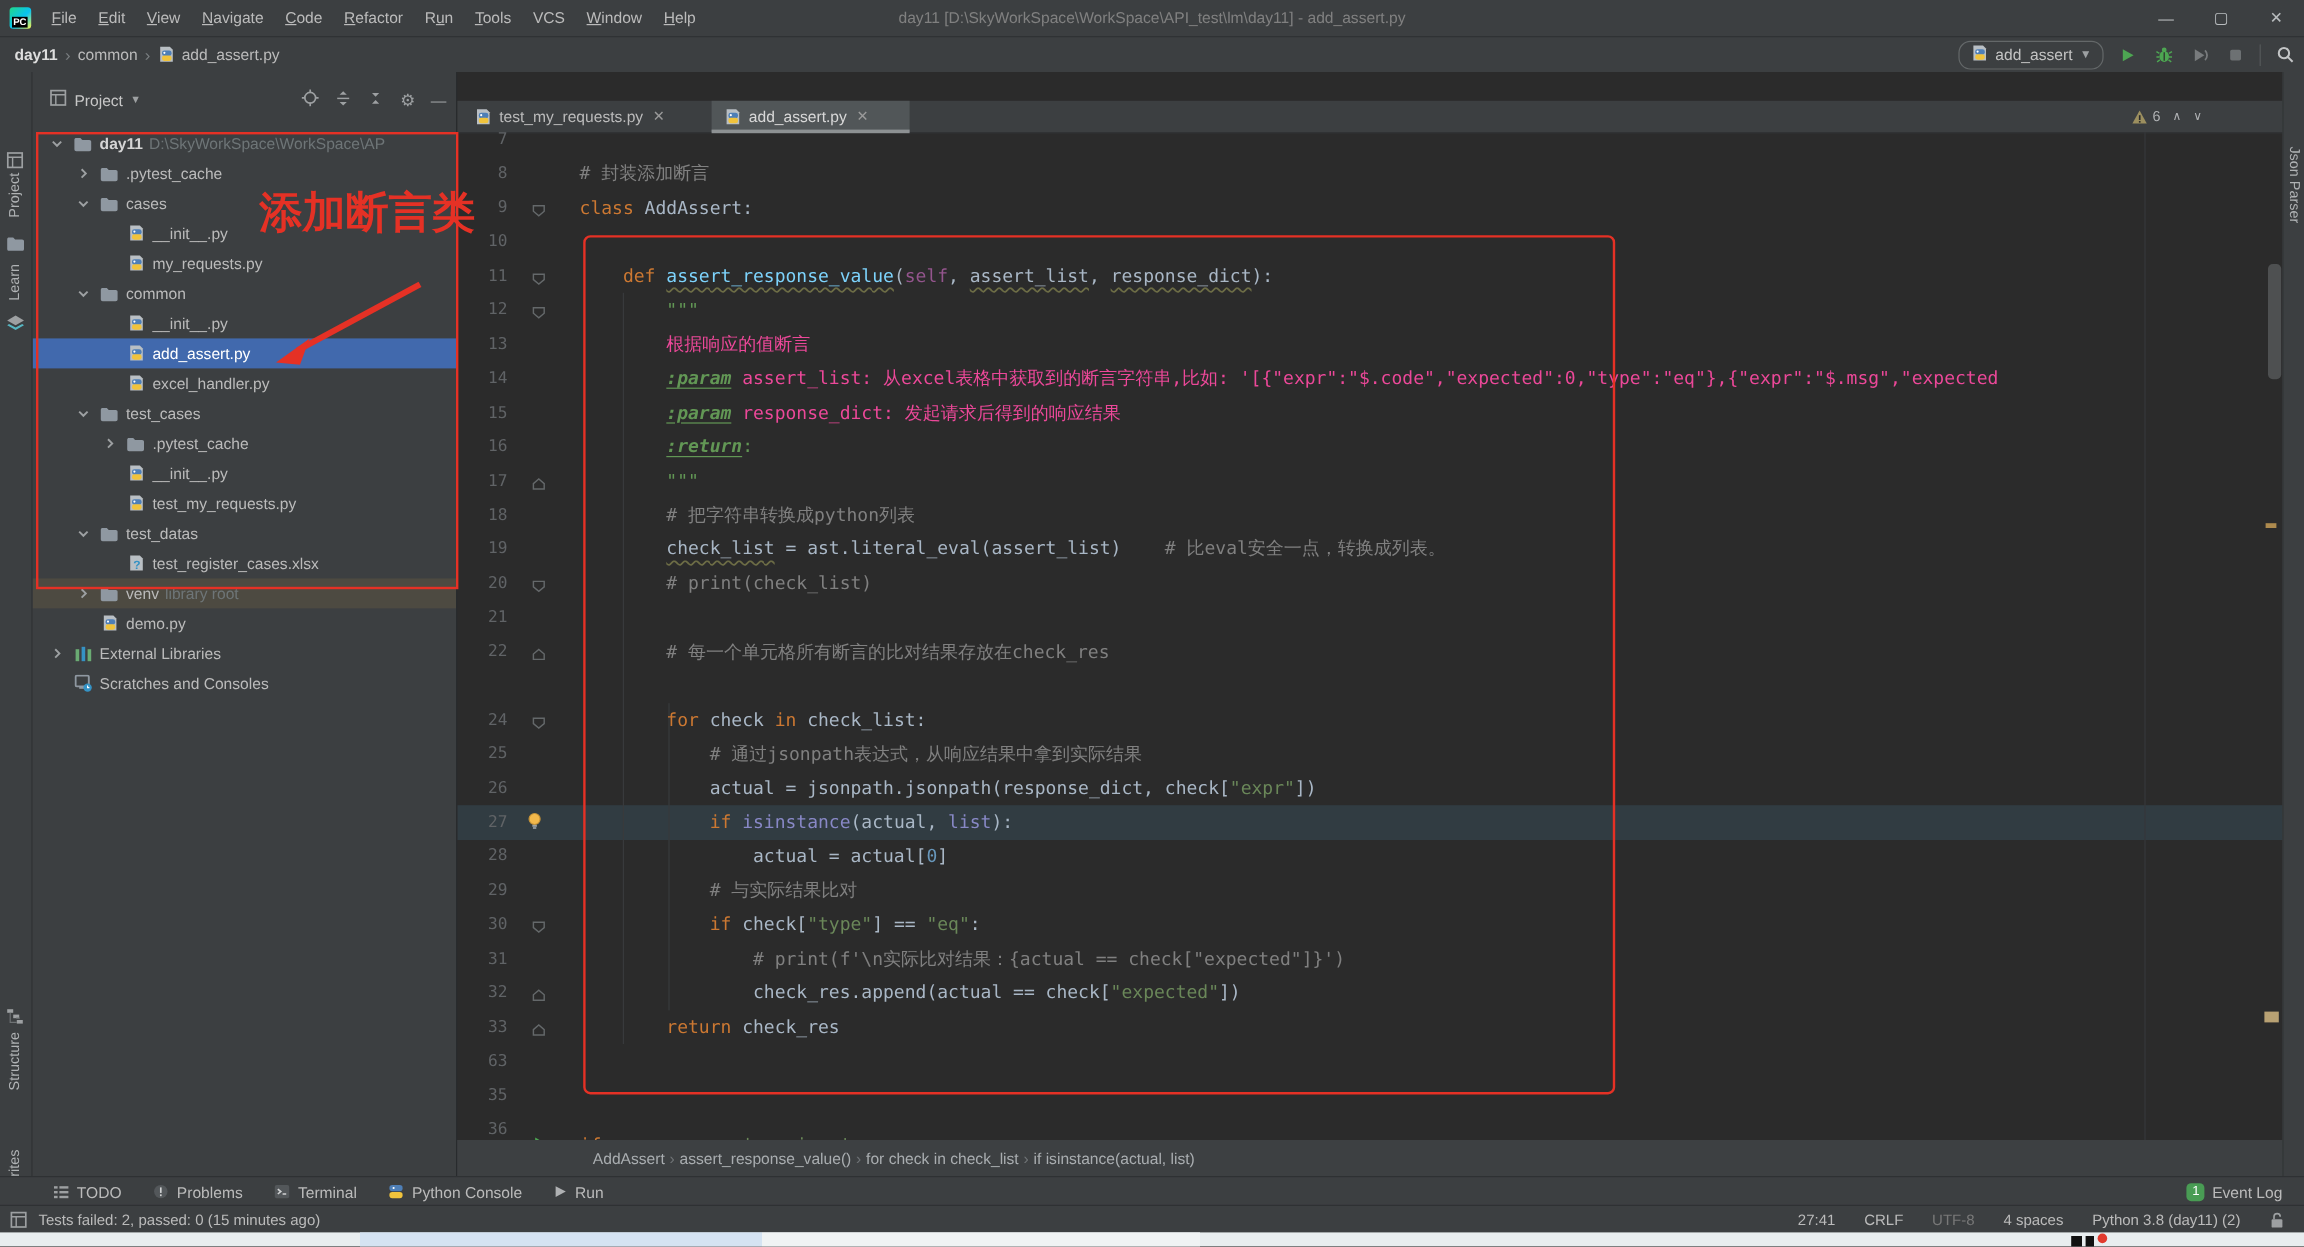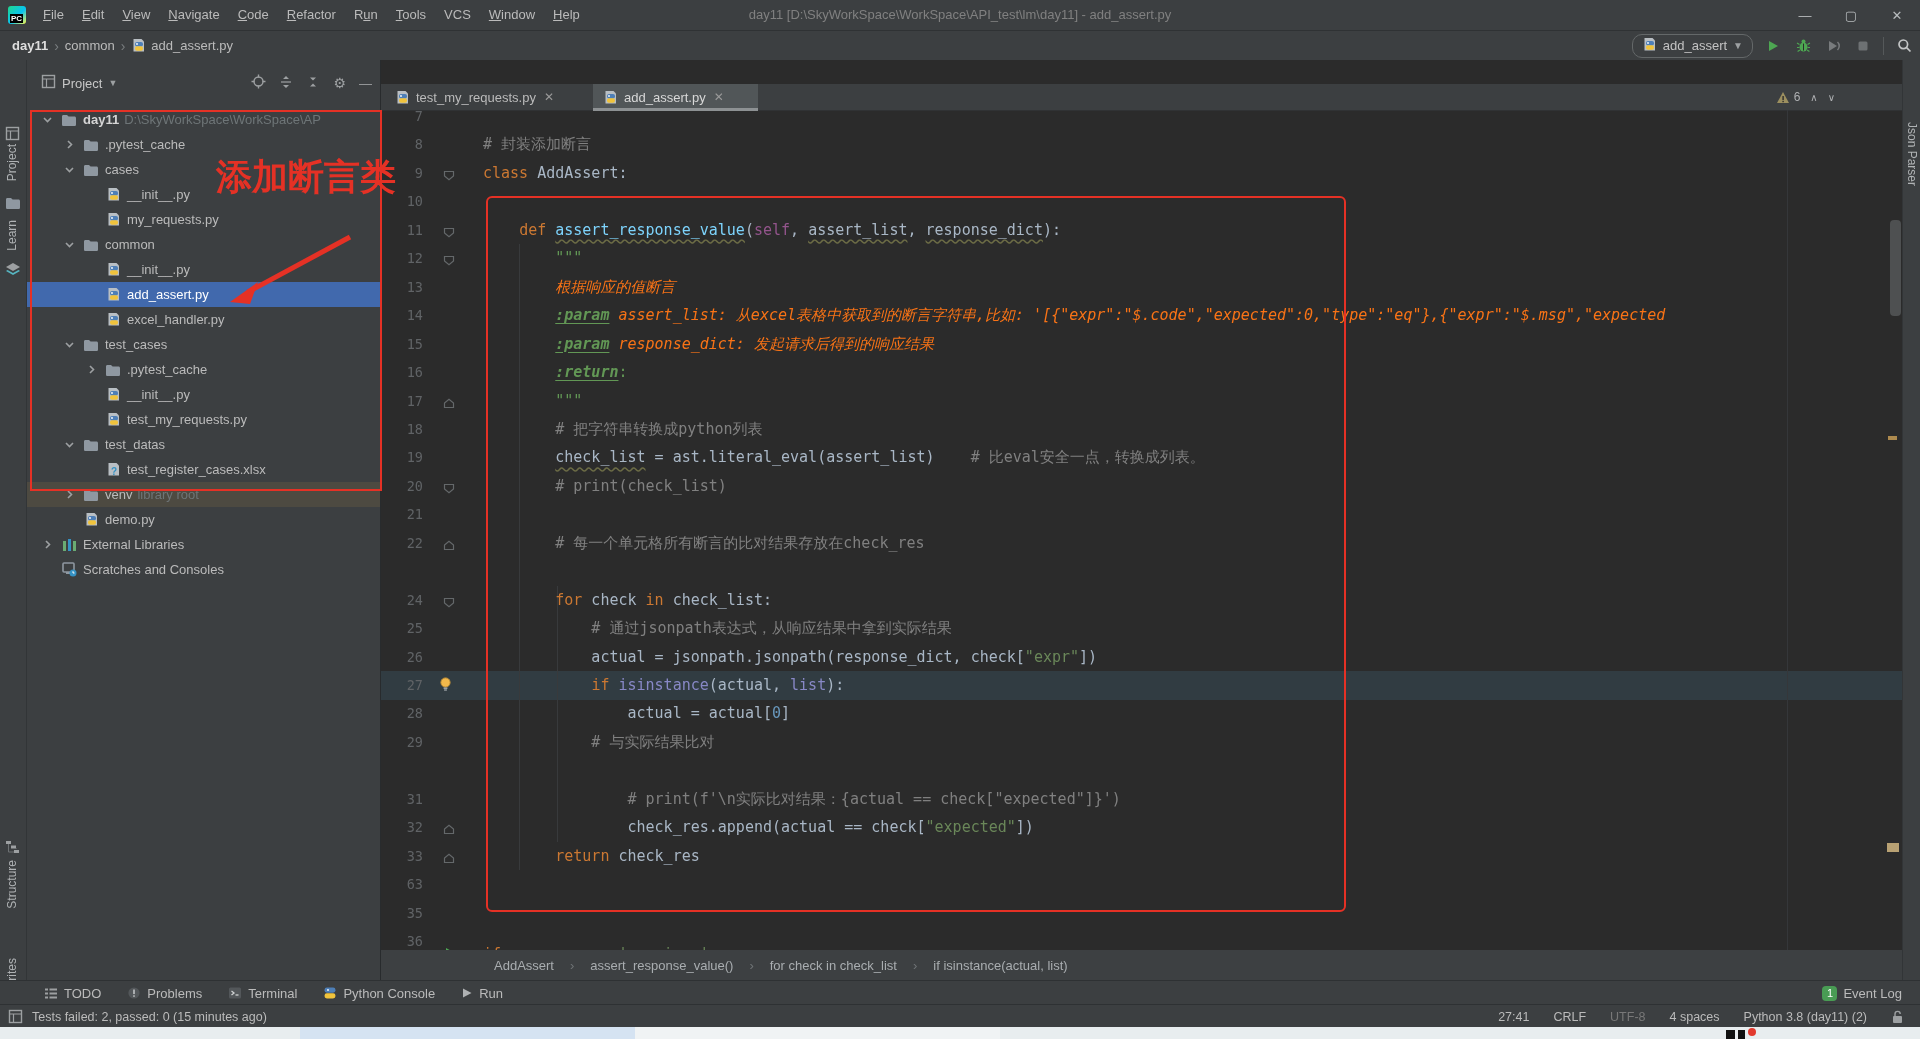--- a/index.html
+++ b/index.html
@@ -63,31 +63,31 @@
             font-family:"DejaVu Sans Mono","Liberation Mono",monospace;font-size:15px;}
   .cline{position:absolute;left:0;right:0;height:29px;}
   .cline .ln{position:absolute;left:0;top:0;width:42px;text-align:right;color:#606366;font-size:13.5px;line-height:29px;}
   .cline .fold{position:absolute;left:62px;top:8px;}
   .cline .ct{position:absolute;left:102px;top:0;line-height:29px;white-space:pre;}
   .curline{position:absolute;left:0;right:0;height:29px;background:#313c42;}
   .guide{position:absolute;width:1px;background:#383a3c;}
   .wrapguide{position:absolute;width:1px;background:#35373a;top:50px;bottom:0;}
   .tok-p{color:#a9b7c6}.tok-k{color:#cc7832}.tok-fn,.tok-fnw{color:#7dd3fc}
   .tok-sf{color:#94558d}.tok-s{color:#6a8759}.tok-d{color:#629755}
-  .tok-di{color:#f97316;font-style:italic}
+  .tok-di{color:#ec4899;}
   .tok-dt{color:#629755;font-weight:bold;font-style:italic;text-decoration:underline;text-underline-offset:3px;}
   .tok-c{color:#808080}.tok-n2{color:#6897bb}.tok-b{color:#8888c6}
   .tok-pw,.tok-fnw{text-decoration-line:underline;text-decoration-style:wavy;text-decoration-color:#6c6c45;text-underline-offset:4px;}
   .tok-pw{color:#a9b7c6;}
   .warnbox{position:absolute;top:30px;right:68px;display:flex;align-items:center;gap:10px;color:#afb1b3;font-size:12px;}
   .sb-thumb{position:absolute;right:2px;width:11px;background:rgba(170,175,180,.28);border-radius:4px;}
   .sb-mark{position:absolute;}
 
   
-  .bcrumbs{position:absolute;left:381px;right:0;top:950px;height:30px;background:#3d4042;display:flex;align-items:center;gap:16px;padding-left:113px;box-sizing:border-box;z-index:2;}
+  .bcrumbs{position:absolute;left:381px;right:0;top:950px;height:30px;background:#3d4042;display:flex;align-items:center;gap:4px;padding-left:113px;box-sizing:border-box;z-index:2;}
   .bcrumbs .bc{color:#a9adb0;}
   .bcrumbs .bsep{color:#6f7376;font-size:13px;}
   .twbar{position:absolute;left:0;right:0;top:980px;height:24px;background:#3c3f41;border-top:1px solid #2e3133;display:flex;align-items:center;z-index:4;}
   .twbtn{display:flex;align-items:center;gap:6px;margin-left:26px;color:#bbbbbb;}
   .twbtn:first-child{margin-left:44px;}
   .eventlog{position:absolute;right:18px;display:flex;align-items:center;gap:6px;color:#bbbbbb;}
   .badge1{width:15px;height:15px;border-radius:4px;background:#499c54;color:#fff;font-size:11px;display:flex;align-items:center;justify-content:center;}
   .statusbar{position:absolute;left:0;right:0;top:1004px;height:23px;background:#3c3f41;border-top:1px solid #2e3133;display:flex;align-items:center;z-index:4;font-size:12.5px;}
   .status-msg{margin-left:32px;color:#bbbbbb;}
   .status-right{position:absolute;right:16px;display:flex;align-items:center;gap:24px;color:#bbbbbb;}
@@ -630,20 +630,27 @@
           <span class="ct"><span class="tok-p">            </span><span class="tok-k">if</span><span class="tok-p"> </span><span class="tok-b">isinstance</span><span class="tok-p">(actual, </span><span class="tok-b">list</span><span class="tok-p">):</span></span>
         </div>
         <div class="cline" style="top: 589.45px;">
           <span class="ln">28</span>
           <span class="ct"><span class="tok-p">                actual = actual[</span><span class="tok-n2">0</span><span class="tok-p">]</span></span>
         </div>
         <div class="cline" style="top: 617.9px;">
           <span class="ln">29</span>
           <span class="ct"><span class="tok-c">            # 与实际结果比对</span></span>
         </div>
+        <div class="cline" style="top: 646.35px;">
+          <span class="ln">30</span>
+          <span class="fold"><svg width="12" height="11" viewBox="0 0 12 11">
+              <path d="M1.5 1.5 h9 v4.5 l-4.5 3.8 l-4.5-3.8 z" fill="none" stroke="#64686a" stroke-width="1.2"></path>
+            </svg></span>
+          <span class="ct"><span class="tok-p">            </span><span class="tok-k">if</span><span class="tok-p"> check[</span><span class="tok-s">"type"</span><span class="tok-p">] == </span><span class="tok-s">"eq"</span><span class="tok-p">:</span></span>
+        </div>
         <div class="cline" style="top: 674.8px;">
           <span class="ln">31</span>
           <span class="ct"><span class="tok-c">                # print(f'\n实际比对结果：{actual == check["expected"]}')</span></span>
         </div>
         <div class="cline" style="top: 703.25px;">
           <span class="ln">32</span>
           <span class="fold"><svg width="12" height="11" viewBox="0 0 12 11">
               <path d="M1.5 9.5 h9 v-4.5 l-4.5-3.8 l-4.5 3.8 z" fill="none" stroke="#64686a" stroke-width="1.2"></path>
             </svg></span>
           <span class="ct"><span class="tok-p">                check_res.append(actual == check[</span><span class="tok-s">"expected"</span><span class="tok-p">])</span></span>

